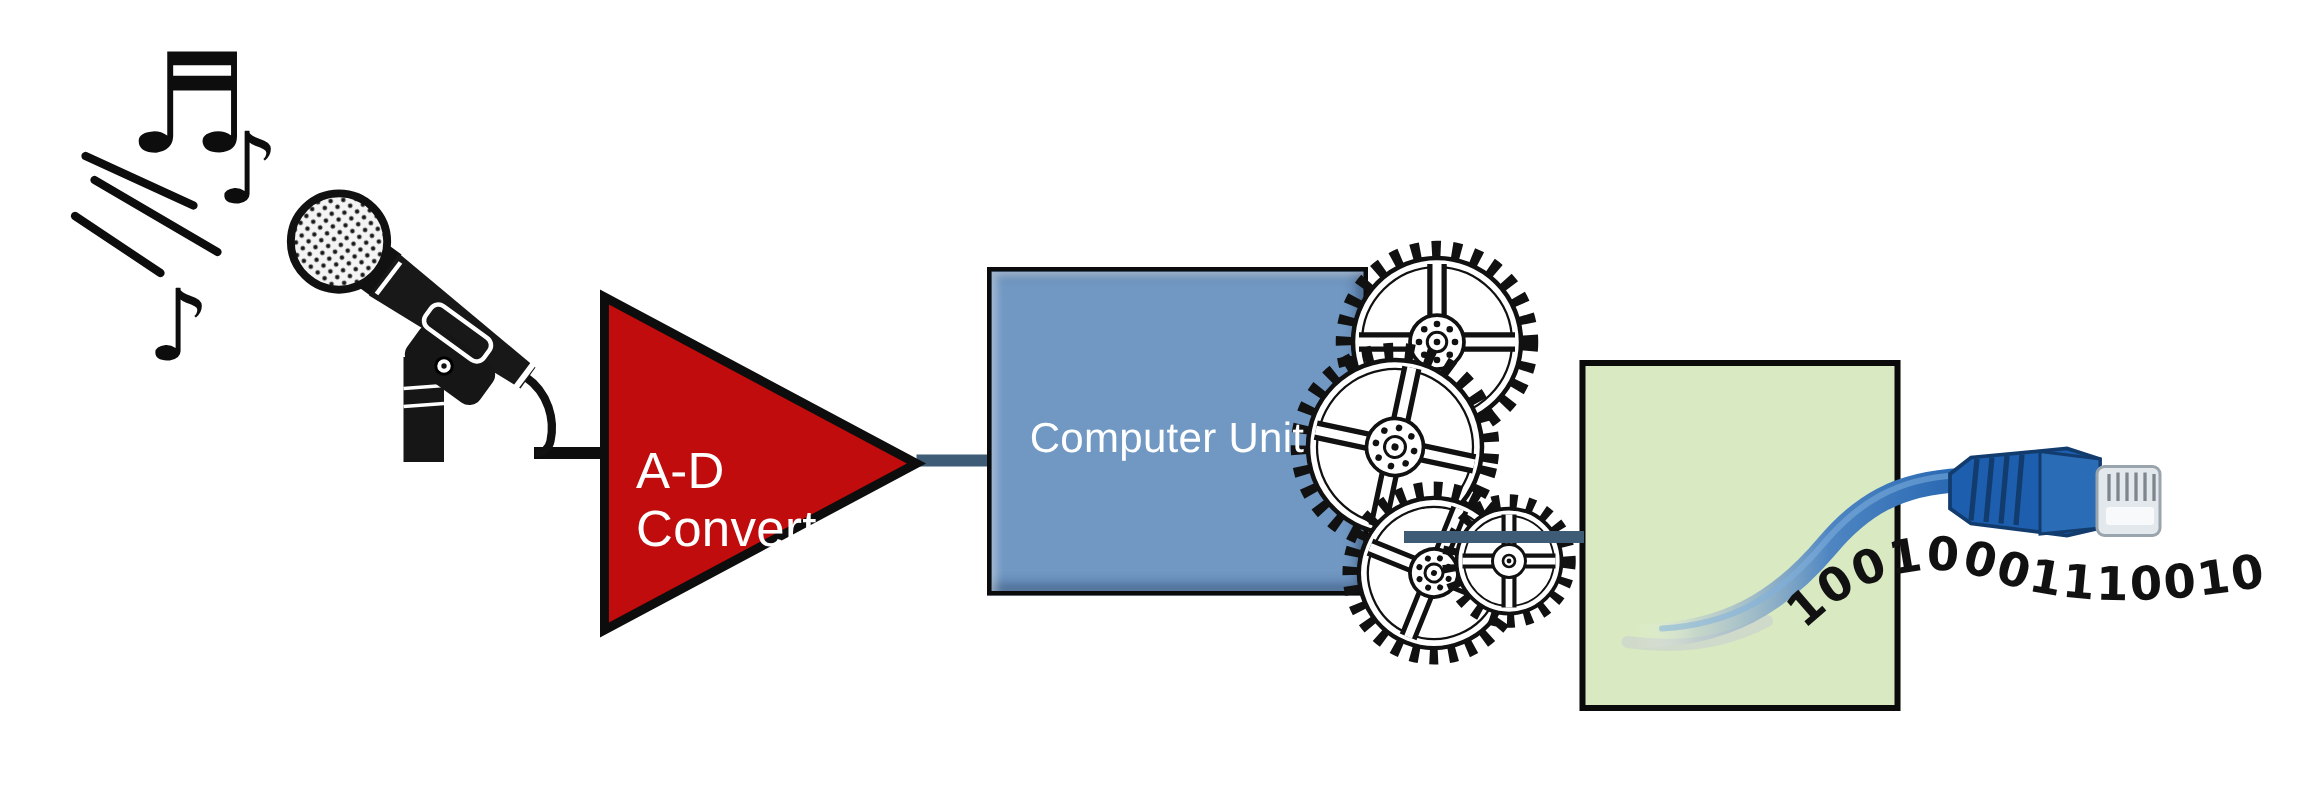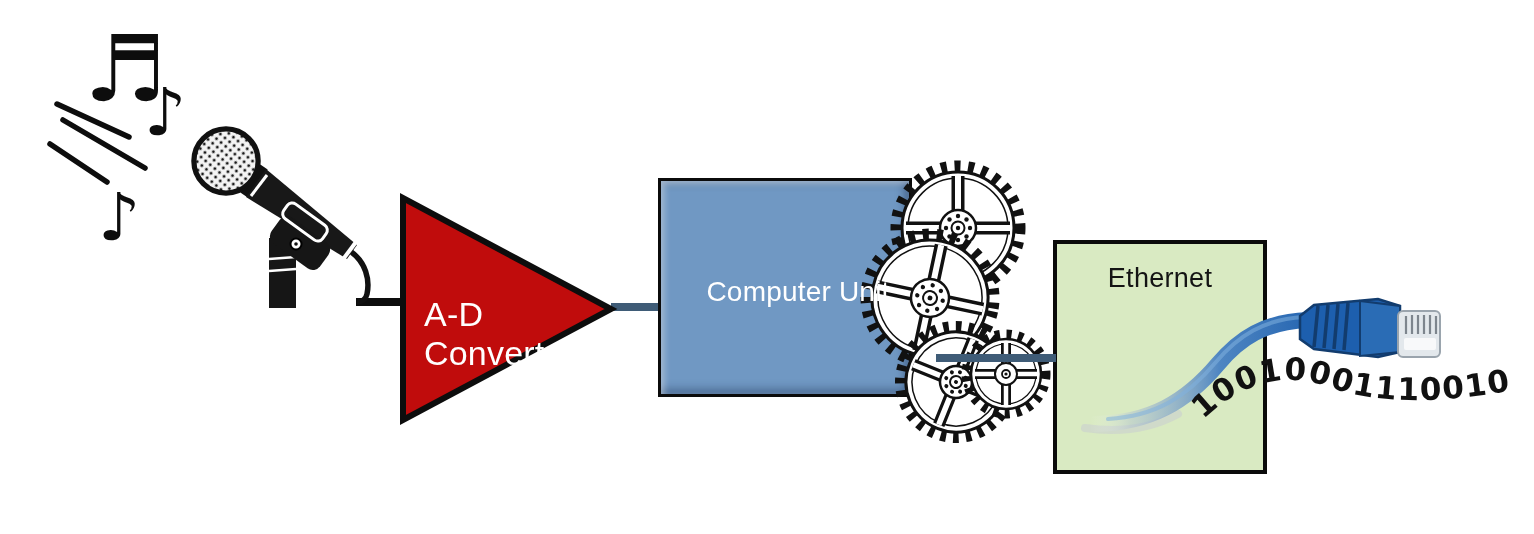--- a/index.html
+++ b/index.html
@@ -18,21 +18,21 @@
     left:1053px;top:240px;width:214px;height:234px;
     background:#d9eac2;border:4px solid #0b0b0b;
   }
   .label{position:absolute;pointer-events:none;}
   .label.adc{
     left:424px;top:295px;width:210px;
     color:#ffffff;font-size:34px;letter-spacing:0.2px;
   }
   .label.computer{
     left:658px;top:276px;width:240px;text-align:center;
-    color:#ffffff;font-size:28px;letter-spacing:0.2px;margin-left:20px;
+    color:#ffffff;font-size:28px;letter-spacing:0.2px;
   }
   .label.eth{
     left:1053px;top:262px;width:214px;text-align:center;
     color:#141414;font-size:27px;line-height:33px;letter-spacing:0.3px;
   }
 </style>
 </head>
 <body>
 
 <div class="stage">
@@ -198,16 +198,15 @@
       <path id="bwave" d="M 1203 420 Q 1262 362 1332 388 Q 1398 410 1502 392" fill="none" stroke="none"></path>
       <text font-size="31" font-weight="bold" fill="#111111" letter-spacing="1.5" font-family="DejaVu Sans, sans-serif">
         <textPath href="#bwave" xlink:href="#bwave">10010001110010101</textPath>
       </text>
     </g>
   </svg>
 
   <div class="label adc">A-D Converter</div>
   <div class="label computer">Computer Unit</div>
   <div class="label eth">
-    <div>Ethernet</div>
   </div>
 
 </div>
 
 </body></html>

